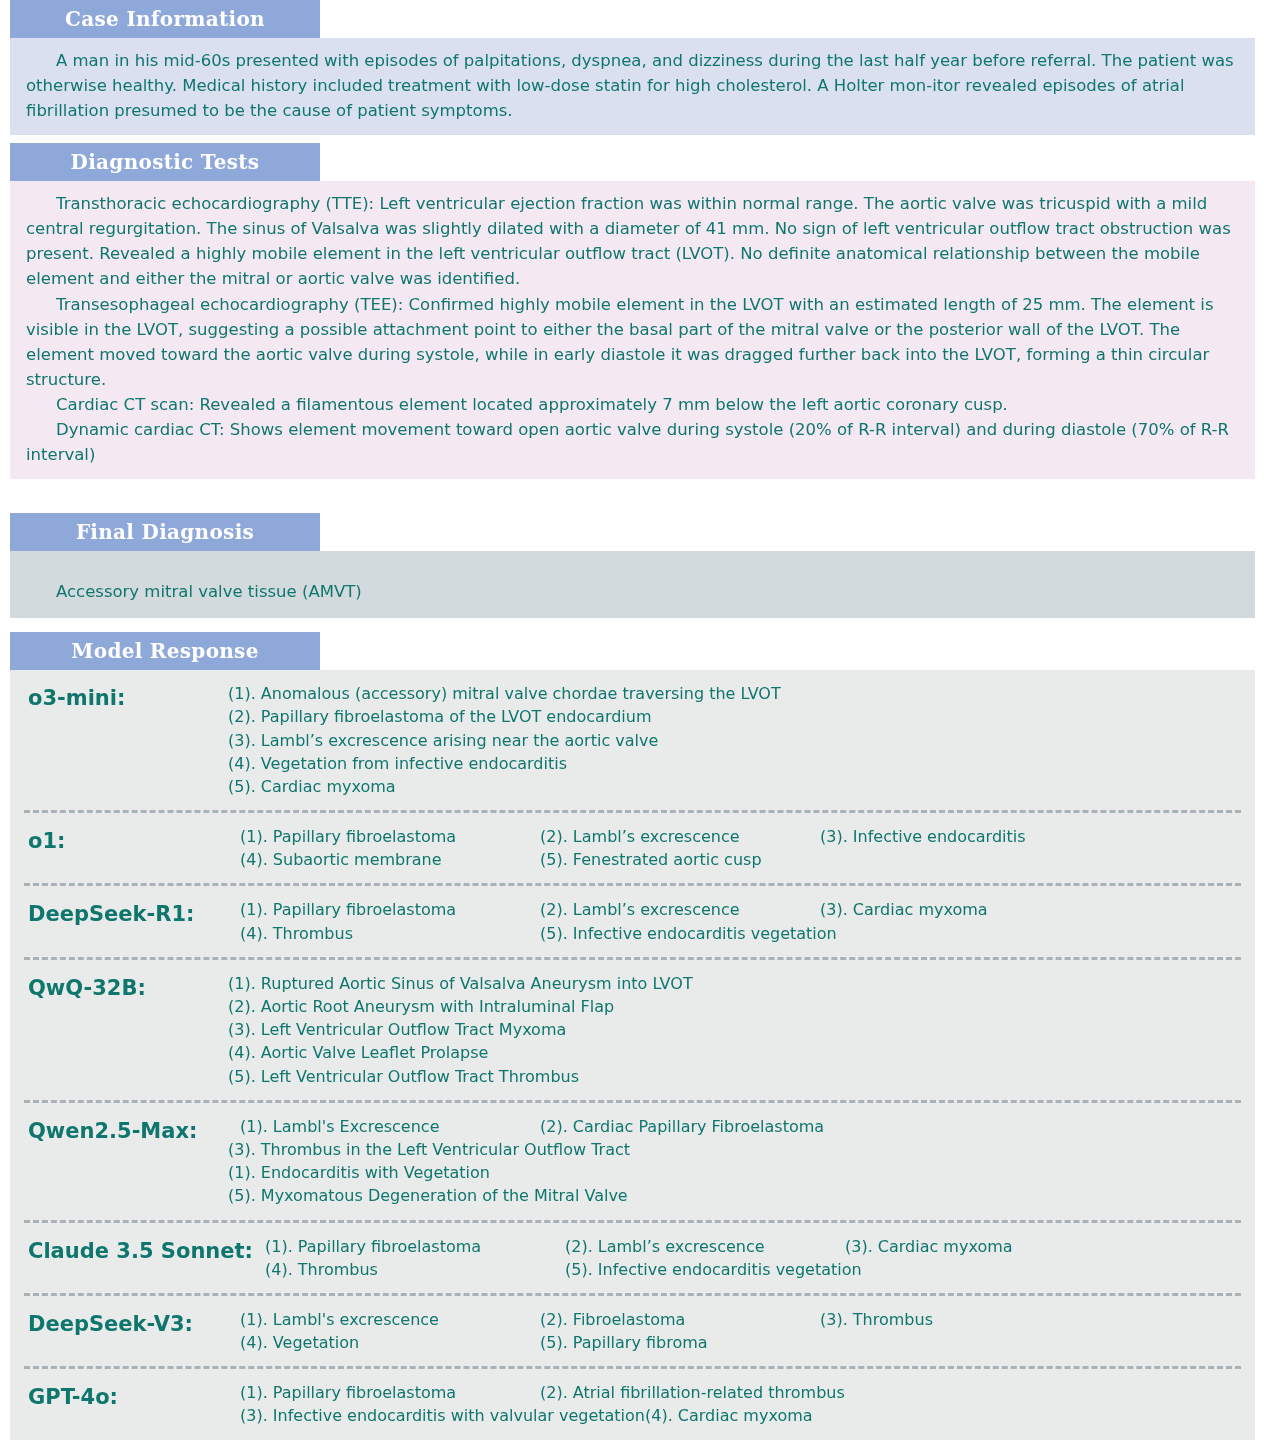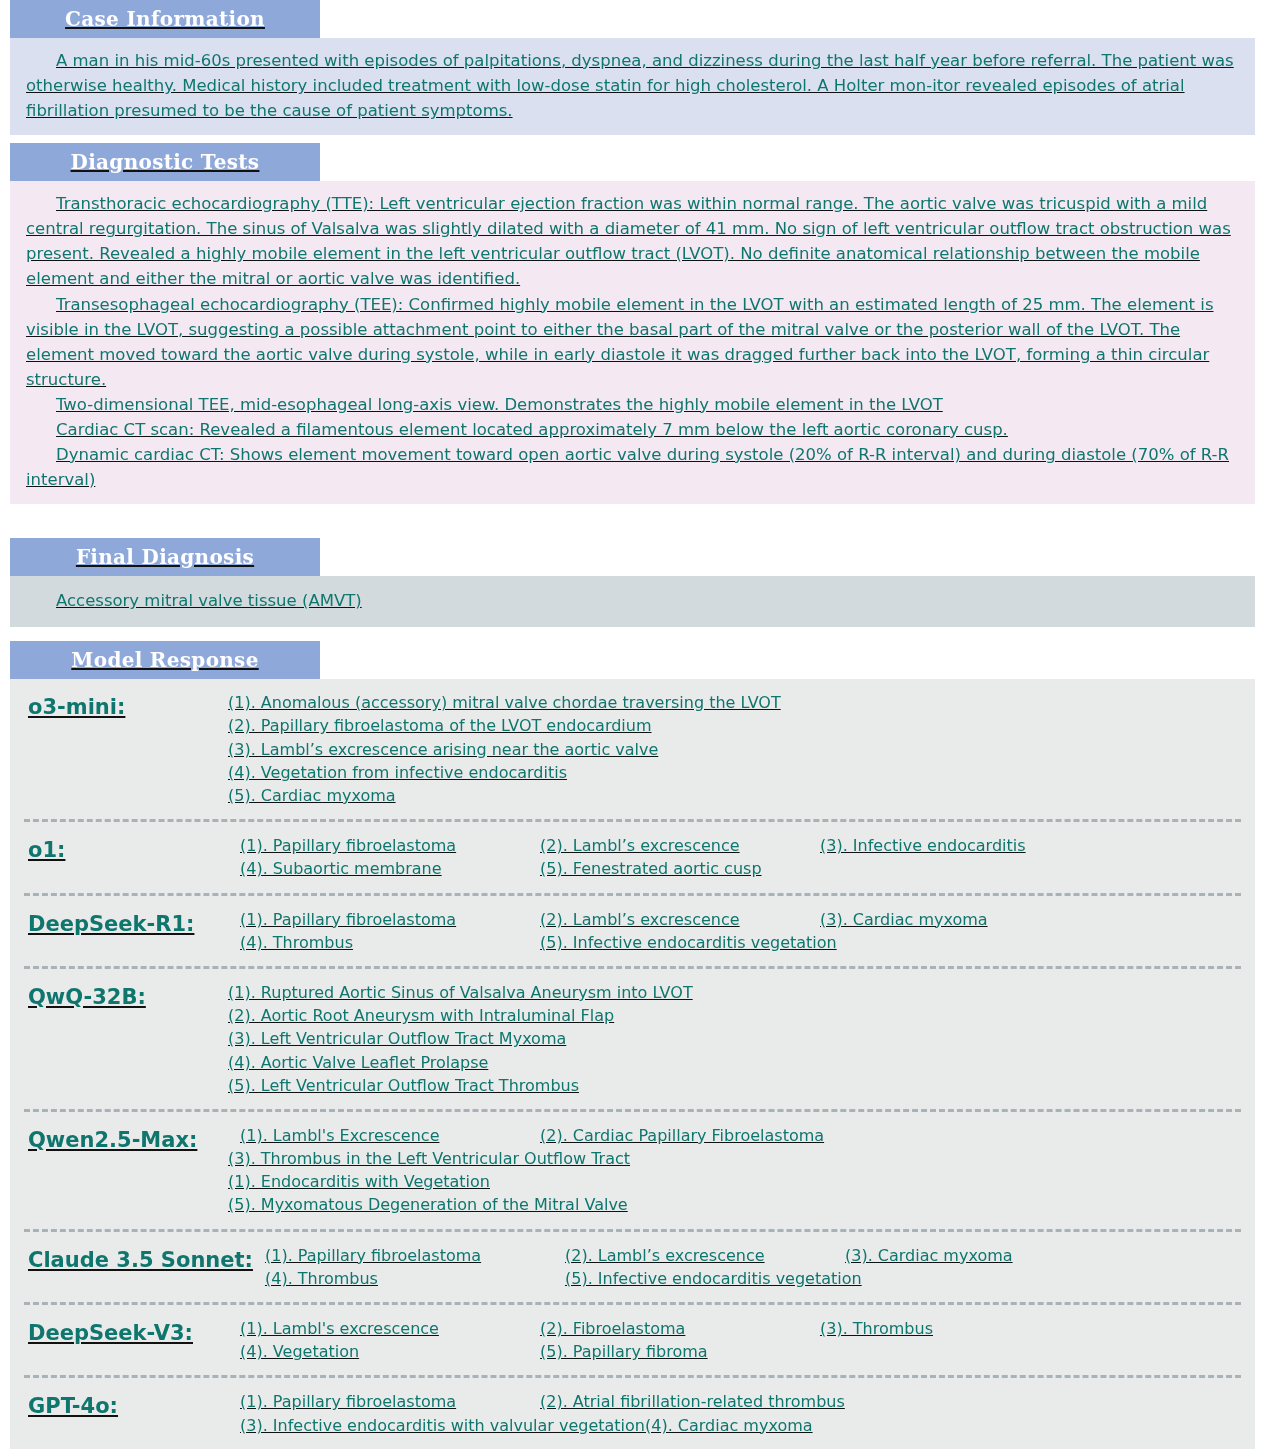--- a/index.html
+++ b/index.html
@@ -12,21 +12,20 @@
     height: 1452px;
     font-family: "DejaVu Sans", "Liberation Sans", sans-serif;
     color: #111111;
     overflow: hidden;
   }
   .page {
     position: relative;
     width: 1264px;
     height: 1348px;
     background: #ffffff;
-    text-decoration: underline;
   }
 
   
   .sec-head {
     width: 310px;
     height: 38px;
     margin-left: 10px;
     background: #8fa8da;
     color: #ffffff;
     font-family: "DejaVu Serif", "Liberation Serif", serif;
@@ -44,21 +43,21 @@
     margin-left: 10px;
     width: 1245px;
     box-sizing: border-box;
     padding: 10px 16px 12px 16px;
     font-size: 16.5px;
     line-height: 1.52;
     color: #0f766e;
   }
   .body-case   { background: #dbe0f1; }
   .body-diag   { background: #f4e9f2; }
-  .body-final  { background: #d3dadd; padding: 12px 16px 14px 16px; }
+  .body-final  { background: #d3dadd; padding: 28px 16px 14px 16px; }
   .body-model  { background: #e9ebeb; padding: 0; }
 
   .sec-body p {
     margin: 0;
     text-indent: 30px;
   }
 
   .final-line {
     text-indent: 30px;
     font-size: 16.5px;
@@ -116,21 +115,20 @@
   </div>
 
   <div class="gap-sm"></div>
 
   <div class="sec-head">
     <span>Diagnostic Tests</span>
   </div>
   <div class="sec-body body-diag">
     <p>Transthoracic echocardiography (TTE): Left ventricular ejection fraction was within normal range.  The aortic valve was tricuspid with a mild central regurgitation.  The sinus of Valsalva was slightly dilated with a diameter of 41 mm. No sign of left ventricular outflow tract obstruction was present. Revealed a highly mobile element in the left ventricular outflow tract (LVOT). No definite anatomical relationship between the mobile element and either the mitral or aortic valve was identified.</p>
     <p>Transesophageal echocardiography (TEE): Confirmed highly mobile element in the LVOT with an estimated length of 25 mm. The element is visible in the LVOT, suggesting a possible attachment point to either the basal part of the mitral valve or the posterior wall of the LVOT. The element moved toward the aortic valve during systole, while in early diastole it was dragged further back into the LVOT, forming a thin circular structure.</p>
-    <p>Two-dimensional TEE, mid-esophageal long-axis view. Demonstrates the highly mobile element in the LVOT</p>
     <p>Cardiac CT scan: Revealed a filamentous element located approximately 7 mm below the left aortic coronary cusp.</p>
     <p>Dynamic cardiac CT: Shows element movement toward open aortic valve during systole (20% of R-R interval) and during diastole (70% of R-R interval)</p>
   </div>
 
   <div class="gap-lg"></div>
 
   <div class="sec-head">
     <span>Final Diagnosis</span>
   </div>
   <div class="sec-body body-final">

